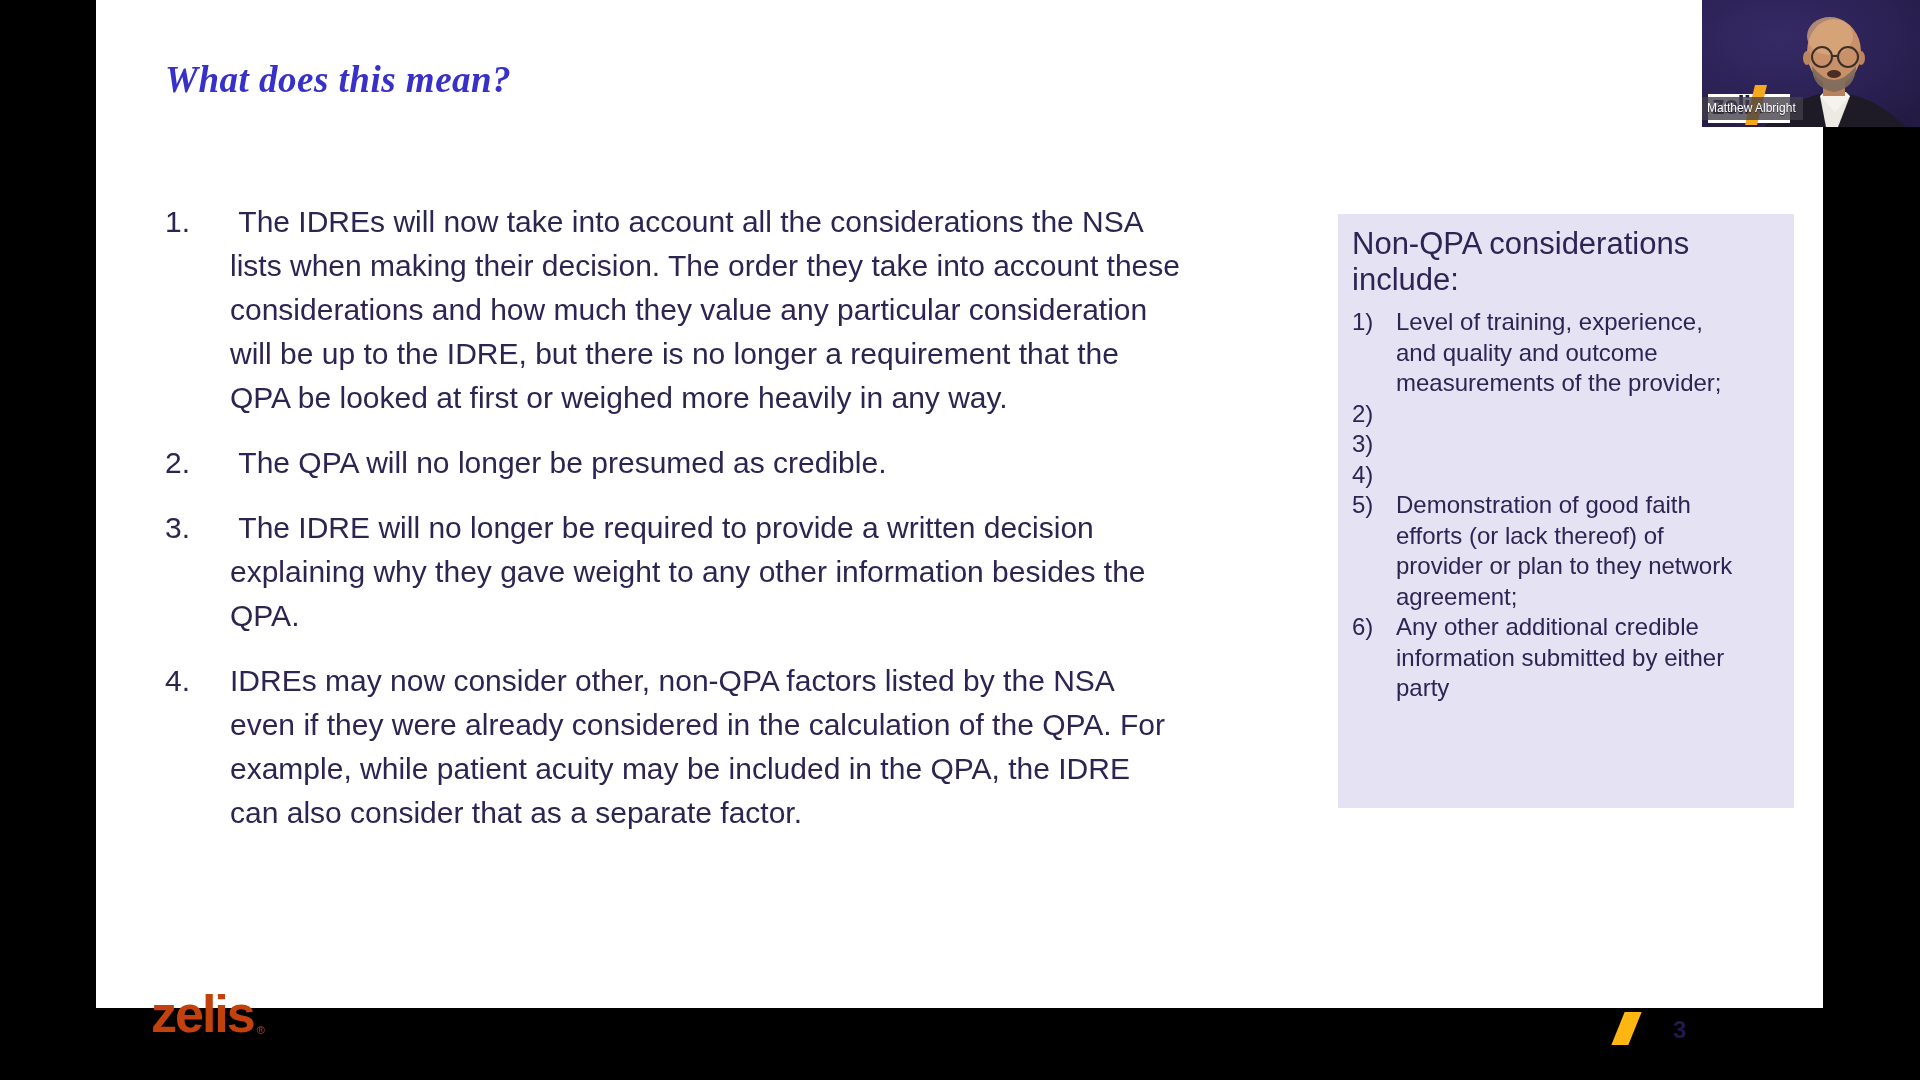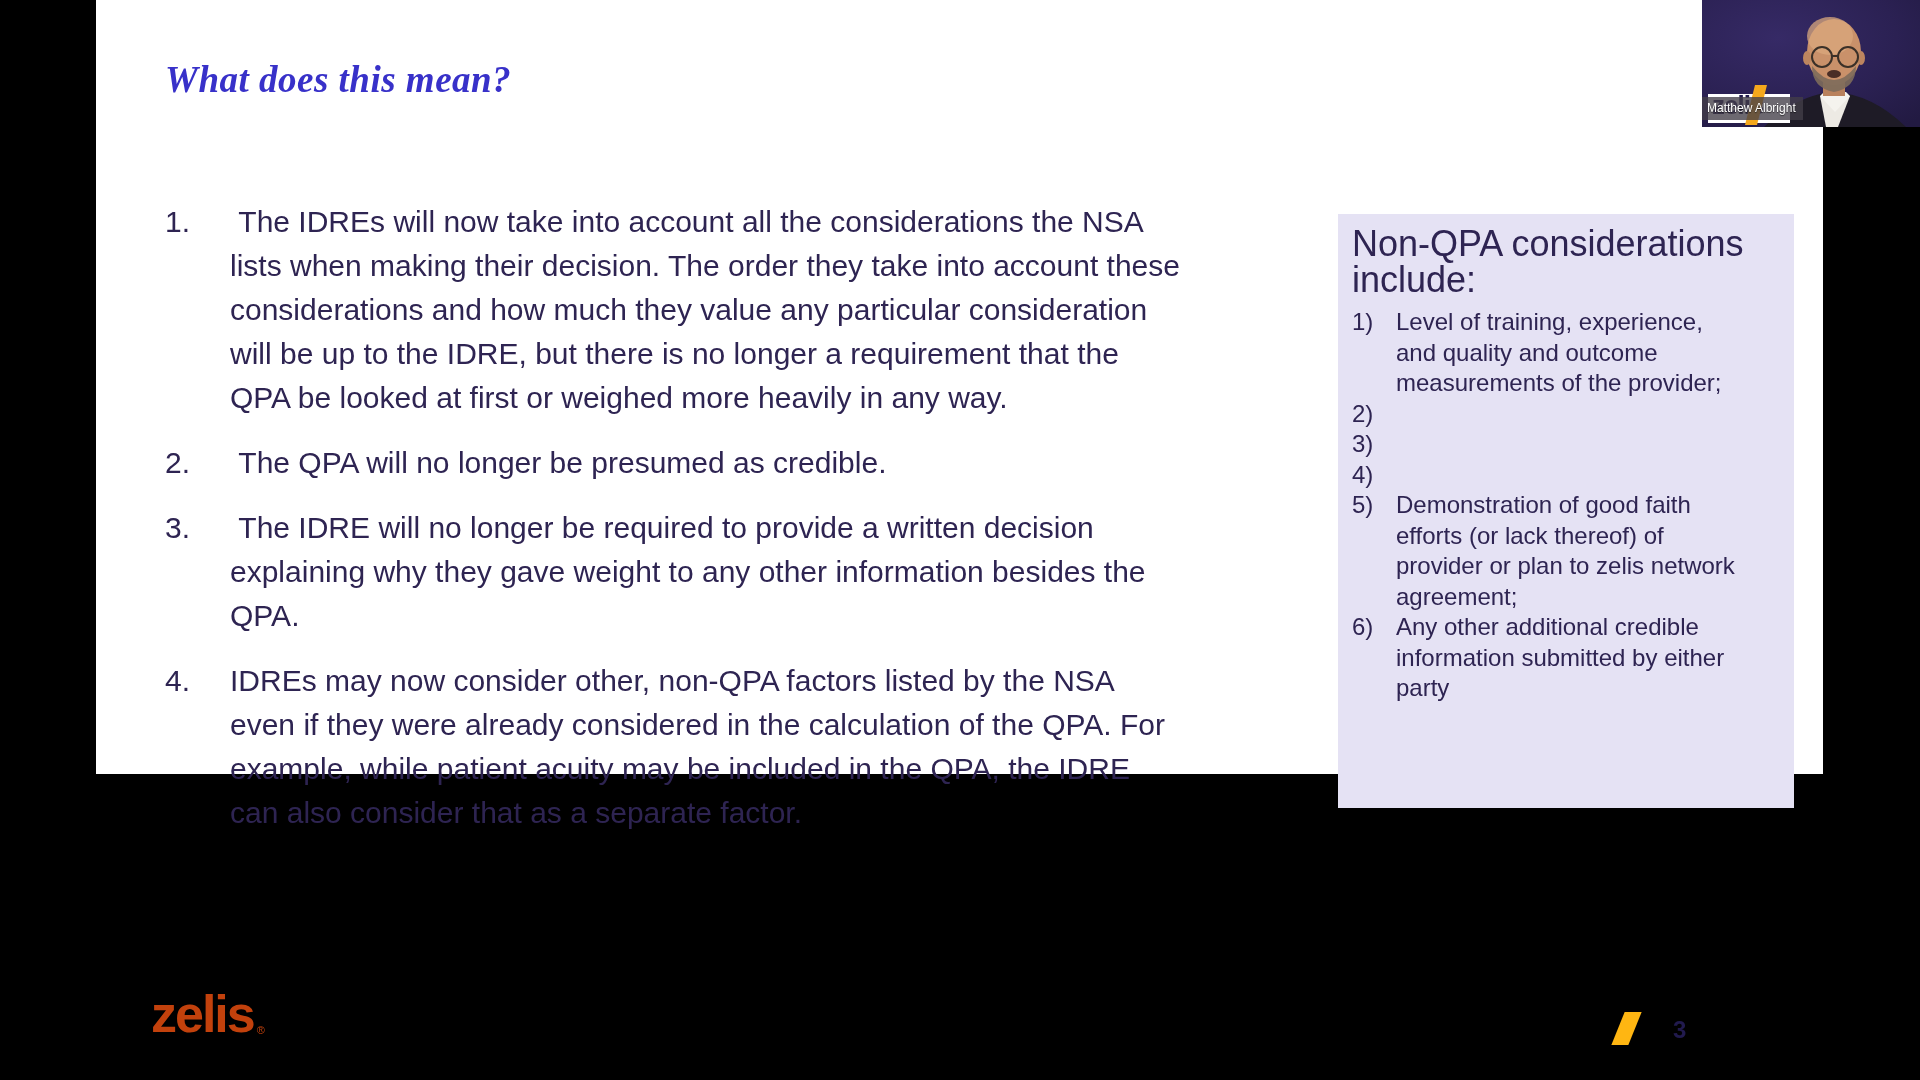--- a/index.html
+++ b/index.html
@@ -1,36 +1,36 @@
 <!DOCTYPE html>
 <html><head>
 <meta charset="utf-8">
 <style>
   html,body{margin:0;padding:0;background:#000;}
   .stage{
     position:relative;width:1920px;height:1080px;background:#000;overflow:hidden;
     font-family:"Liberation Sans", sans-serif;
   }
   .slide{
-    position:absolute;left:96px;top:0;width:1727px;height:774px;background:#ffffff;
+    position:absolute;left:96px;top:0;width:1727px;height:1008px;background:#ffffff;
   }
   .slide-title{
     position:absolute;left:69px;top:58px;
     font-family:"Liberation Serif", serif;font-style:italic;font-weight:bold;
     font-size:37px;color:#3831C9;letter-spacing:0.5px;
   }
   .main-list{position:absolute;left:69px;top:200px;width:1180px;color:#2E2452;}
   .main-item{display:flex;margin-bottom:21px;font-size:30px;line-height:44px;}
   .main-item .num{width:65px;flex-shrink:0;}
   .main-item .txt{width:955px;white-space:pre-wrap;}
   .sidebar-box{
     position:absolute;left:1242px;top:214px;width:456px;height:594px;
     background:#E5E2F4;color:#2E2452;box-sizing:border-box;padding:12px 16px 12px 14px;
   }
-  .sidebar-heading{font-size:36px;line-height:36px;margin-bottom:9px;}
+  .sidebar-heading{font-size:31px;line-height:36px;margin-bottom:9px;}
   .sidebar-item{display:flex;font-size:24px;line-height:30.5px;}
   .sidebar-item .num{width:44px;flex-shrink:0;}
   .sidebar-item .txt{width:348px;}
   .footer-logo{
     position:absolute;left:55px;top:988px;color:#c2410c;
     font-size:52px;font-weight:bold;letter-spacing:-2px;line-height:52px;
   }
   .footer-logo .rmark{
     display:inline-block;font-size:11px;font-weight:normal;letter-spacing:0;
     vertical-align:baseline;transform:translate(3px,2px);
@@ -102,21 +102,21 @@
         <span class="num">2)</span>
       </div>
       <div class="sidebar-item">
         <span class="num">3)</span>
       </div>
       <div class="sidebar-item">
         <span class="num">4)</span>
       </div>
       <div class="sidebar-item">
         <span class="num">5)</span>
-        <span class="txt">Demonstration of good faith efforts (or lack thereof) of provider or plan to zelis network agreement;</span>
+        <span class="txt">Demonstration of good faith efforts (or lack thereof) of provider or plan to they network agreement;</span>
       </div>
       <div class="sidebar-item">
         <span class="num">6)</span>
         <span class="txt">Any other additional credible information submitted by either party</span>
       </div>
     </div>
 
     <div class="footer-logo"><span>zelis</span><span class="rmark">®</span></div>
 
     <div class="page-slash"></div>

